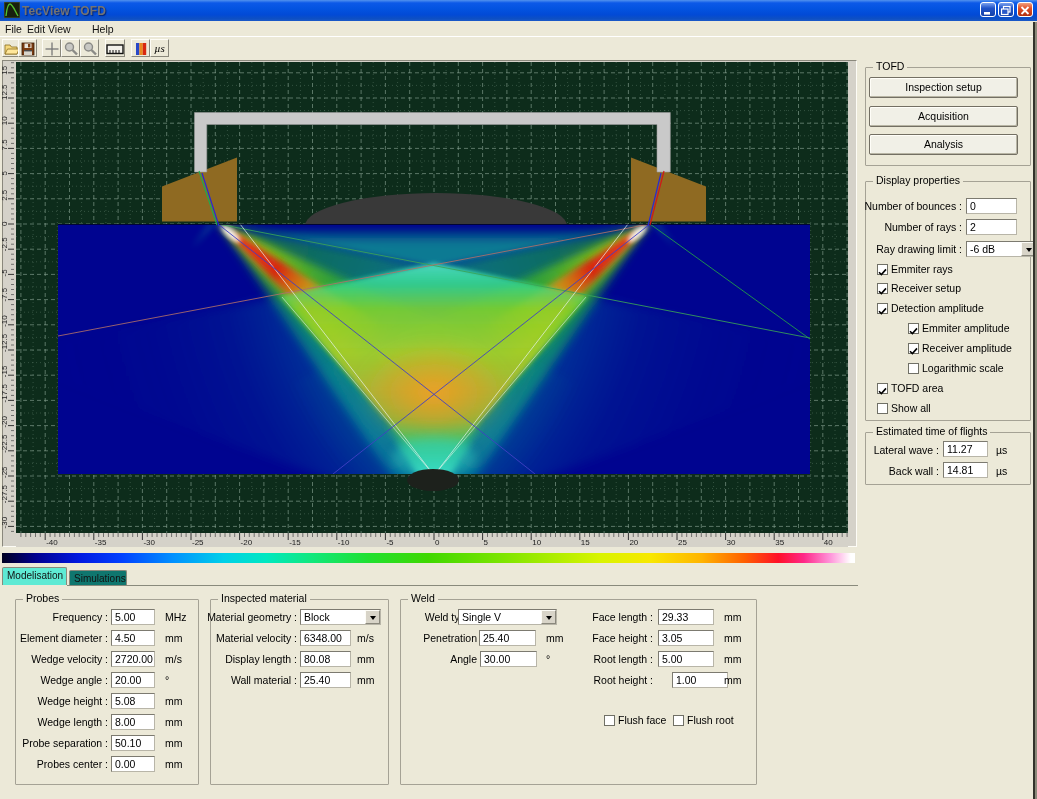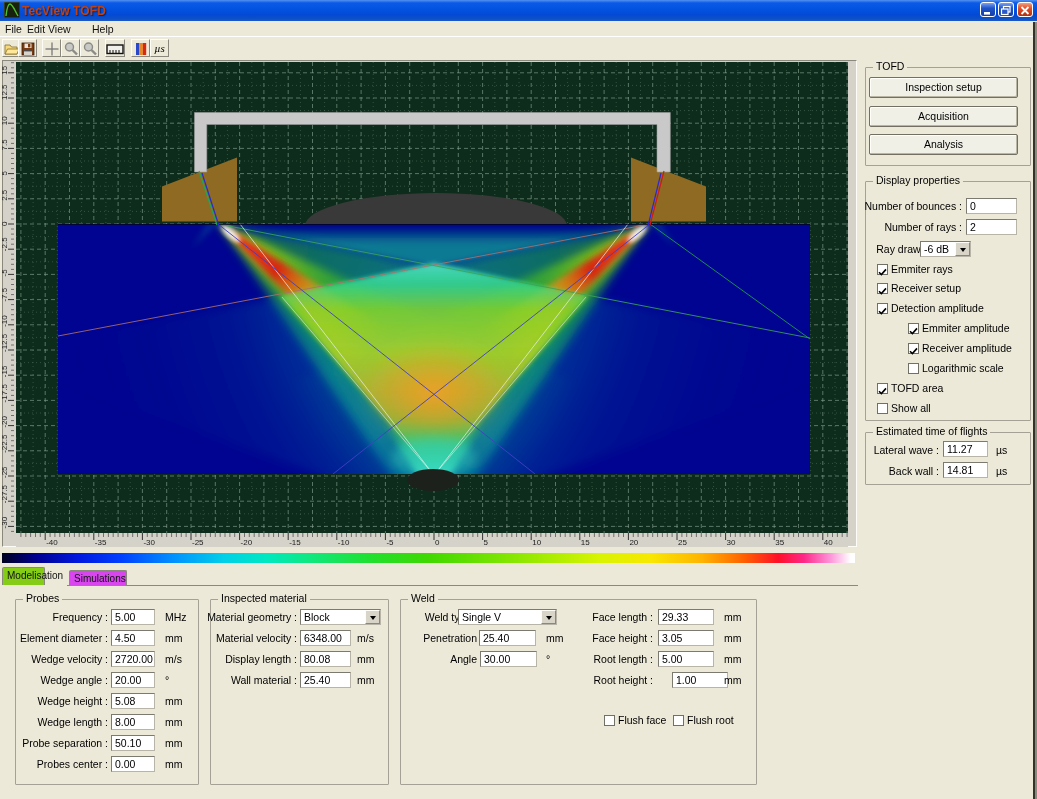--- a/index.html
+++ b/index.html
@@ -1,18 +1,18 @@
 <!DOCTYPE html>
 <html><head><meta charset="utf-8"><style>
 * { margin:0; padding:0; box-sizing:border-box; }
 html,body { width:1037px; height:799px; overflow:hidden; }
 body { background:#ece9d8; font-family:"Liberation Sans",sans-serif; position:relative; }
 .titlebar { position:absolute; left:0; top:0; width:1037px; height:21px;
   background:linear-gradient(180deg,#5292ee 0%,#0c59e8 14%,#0353e0 42%,#024ad6 70%,#0d4fc4 88%,#1a59c8 100%); }
-.title { position:absolute; left:22px; top:4px; color:#c2410c; font-size:12px; font-weight:bold;
+.title { position:absolute; left:22px; top:4px; color:#737373; font-size:12px; font-weight:bold;
   text-shadow:1px 1px 1px rgba(0,20,80,.7); letter-spacing:0.1px; }
 .ticon { position:absolute; left:4px; top:2px; }
 .wbtn { position:absolute; top:2px; width:16px; height:15px; border-radius:3px; border:1px solid #fff;
   color:#fff; text-align:center; }
 .menubar { position:absolute; left:0; top:21px; width:1037px; height:14px; background:#ece9d8; }
 .menubar span { font-size:10.5px; color:#111; }
 .toolbar { position:absolute; left:0; top:36px; width:1037px; height:22px; background:#ece9d8;
   border-top:1px solid #fff; }
 .tbtn { position:absolute; width:19px; height:18px; background:#ece9d8;
   border:1px solid; border-color:#fdfcf6 #8a887c #8a887c #fdfcf6; text-align:center; padding-top:1px; }
@@ -688,22 +688,22 @@
 <text x="532.2" y="545" class="rt" text-anchor="start">10</text>
 <text x="580.8" y="545" class="rt" text-anchor="start">15</text>
 <text x="629.4" y="545" class="rt" text-anchor="start">20</text>
 <text x="678" y="545" class="rt" text-anchor="start">25</text>
 <text x="726.6" y="545" class="rt" text-anchor="start">30</text>
 <text x="775.2" y="545" class="rt" text-anchor="start">35</text>
 <text x="823.8" y="545" class="rt" text-anchor="start">40</text>
     </g>
 </svg>
 <div class="cbar"></div>
-<div class="tab" style="left:2px;top:567px;width:43px;height:19px;z-index:3;background:#84cc16">Modelisation</div>
-<div class="tab" style="left:69px;top:570px;width:58px;height:16px;background:#d946ef">Simulations</div>
+<div class="tab" style="left:2px;top:567px;width:65px;height:19px;z-index:3;background:#5eead4">Modelisation</div>
+<div class="tab" style="left:69px;top:570px;width:58px;height:16px;background:#0f766e">Simulations</div>
 <div style="position:absolute;left:2px;top:585px;width:856px;height:1px;background:#898a7c"></div>
 <div style="position:absolute;left:2px;top:585px;width:65px;height:2px;background:#ece9d8;z-index:4"></div>
 <div class="grp" style="left:15px;top:599px;width:184px;height:186px"></div>
 <div class="gt" style="left:23px;top:592px">Probes</div>
 <div class="lab" style="right:929px;top:611px">Frequency :</div>
 <div class="fld" style="left:111px;top:609px;width:44px;height:16px"><span>5.00</span></div>
 <div class="lab2" style="left:165px;top:611px">MHz</div>
 <div class="lab" style="right:929px;top:632px">Element diameter :</div>
 <div class="fld" style="left:111px;top:630px;width:44px;height:16px"><span>4.50</span></div>
 <div class="lab2" style="left:165px;top:632px">mm</div>
@@ -773,21 +773,21 @@
 <div class="xbtn" style="left:869px;top:77px;width:149px;height:21px">Inspection setup</div>
 <div class="xbtn" style="left:869px;top:106px;width:149px;height:21px">Acquisition</div>
 <div class="xbtn" style="left:869px;top:134px;width:149px;height:21px">Analysis</div>
 <div class="grp" style="left:865px;top:181px;width:166px;height:240px"></div>
 <div class="gt" style="left:873px;top:174px">Display properties</div>
 <div class="lab" style="right:75px;top:200px">Number of bounces :</div>
 <div class="fld" style="left:966px;top:198px;width:51px;height:16px"><span>0</span></div>
 <div class="lab" style="right:75px;top:221px">Number of rays :</div>
 <div class="fld" style="left:966px;top:219px;width:51px;height:16px"><span>2</span></div>
 <div class="lab" style="right:75px;top:243px">Ray drawing limit :</div>
-<div class="fld" style="left:920px;top:241px;width:51px;height:16px"><span>-6 dB</span><div class="da">
+<div class="fld" style="left:966px;top:241px;width:71px;height:16px"><span>-6 dB</span><div class="da">
       <div class="dat"></div>
     </div></div>
 <div class="cb" style="left:877px;top:264px"><svg width="9" height="9" viewBox="0 0 9 9">
       <path d="M1,4.2 L3.4,6.6 L8,1.4" stroke="#000" stroke-width="1.6" fill="none"></path>
     </svg></div>
 <div class="lab2" style="left:891px;top:263px">Emmiter rays</div>
 <div class="cb" style="left:877px;top:283px"><svg width="9" height="9" viewBox="0 0 9 9">
       <path d="M1,4.2 L3.4,6.6 L8,1.4" stroke="#000" stroke-width="1.6" fill="none"></path>
     </svg></div>
 <div class="lab2" style="left:891px;top:282px">Receiver setup</div>

